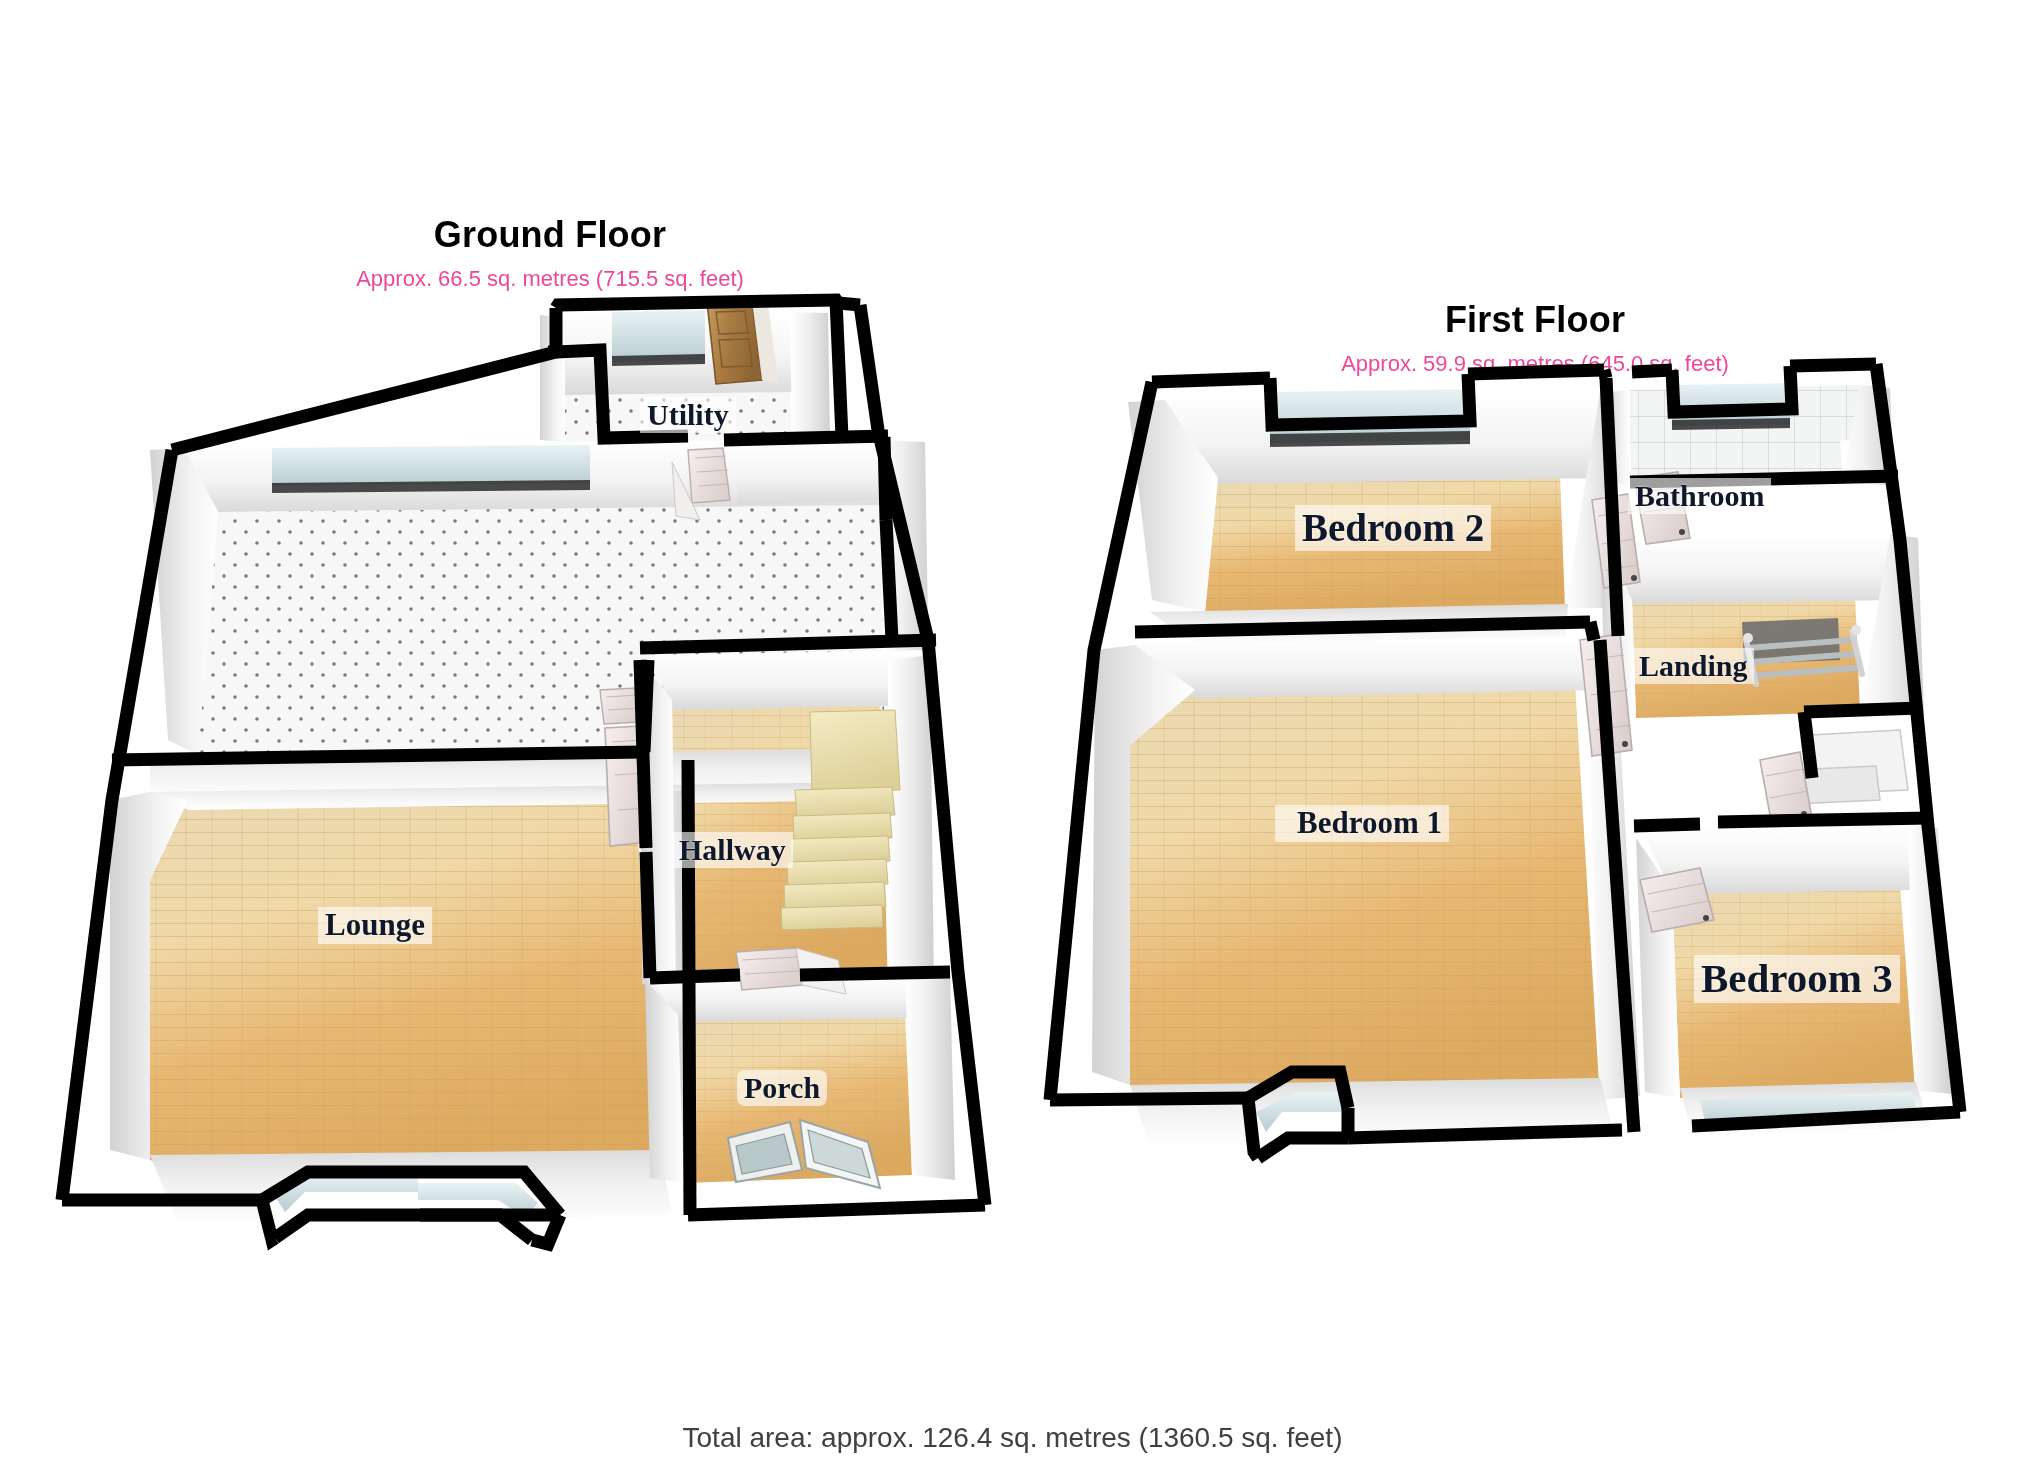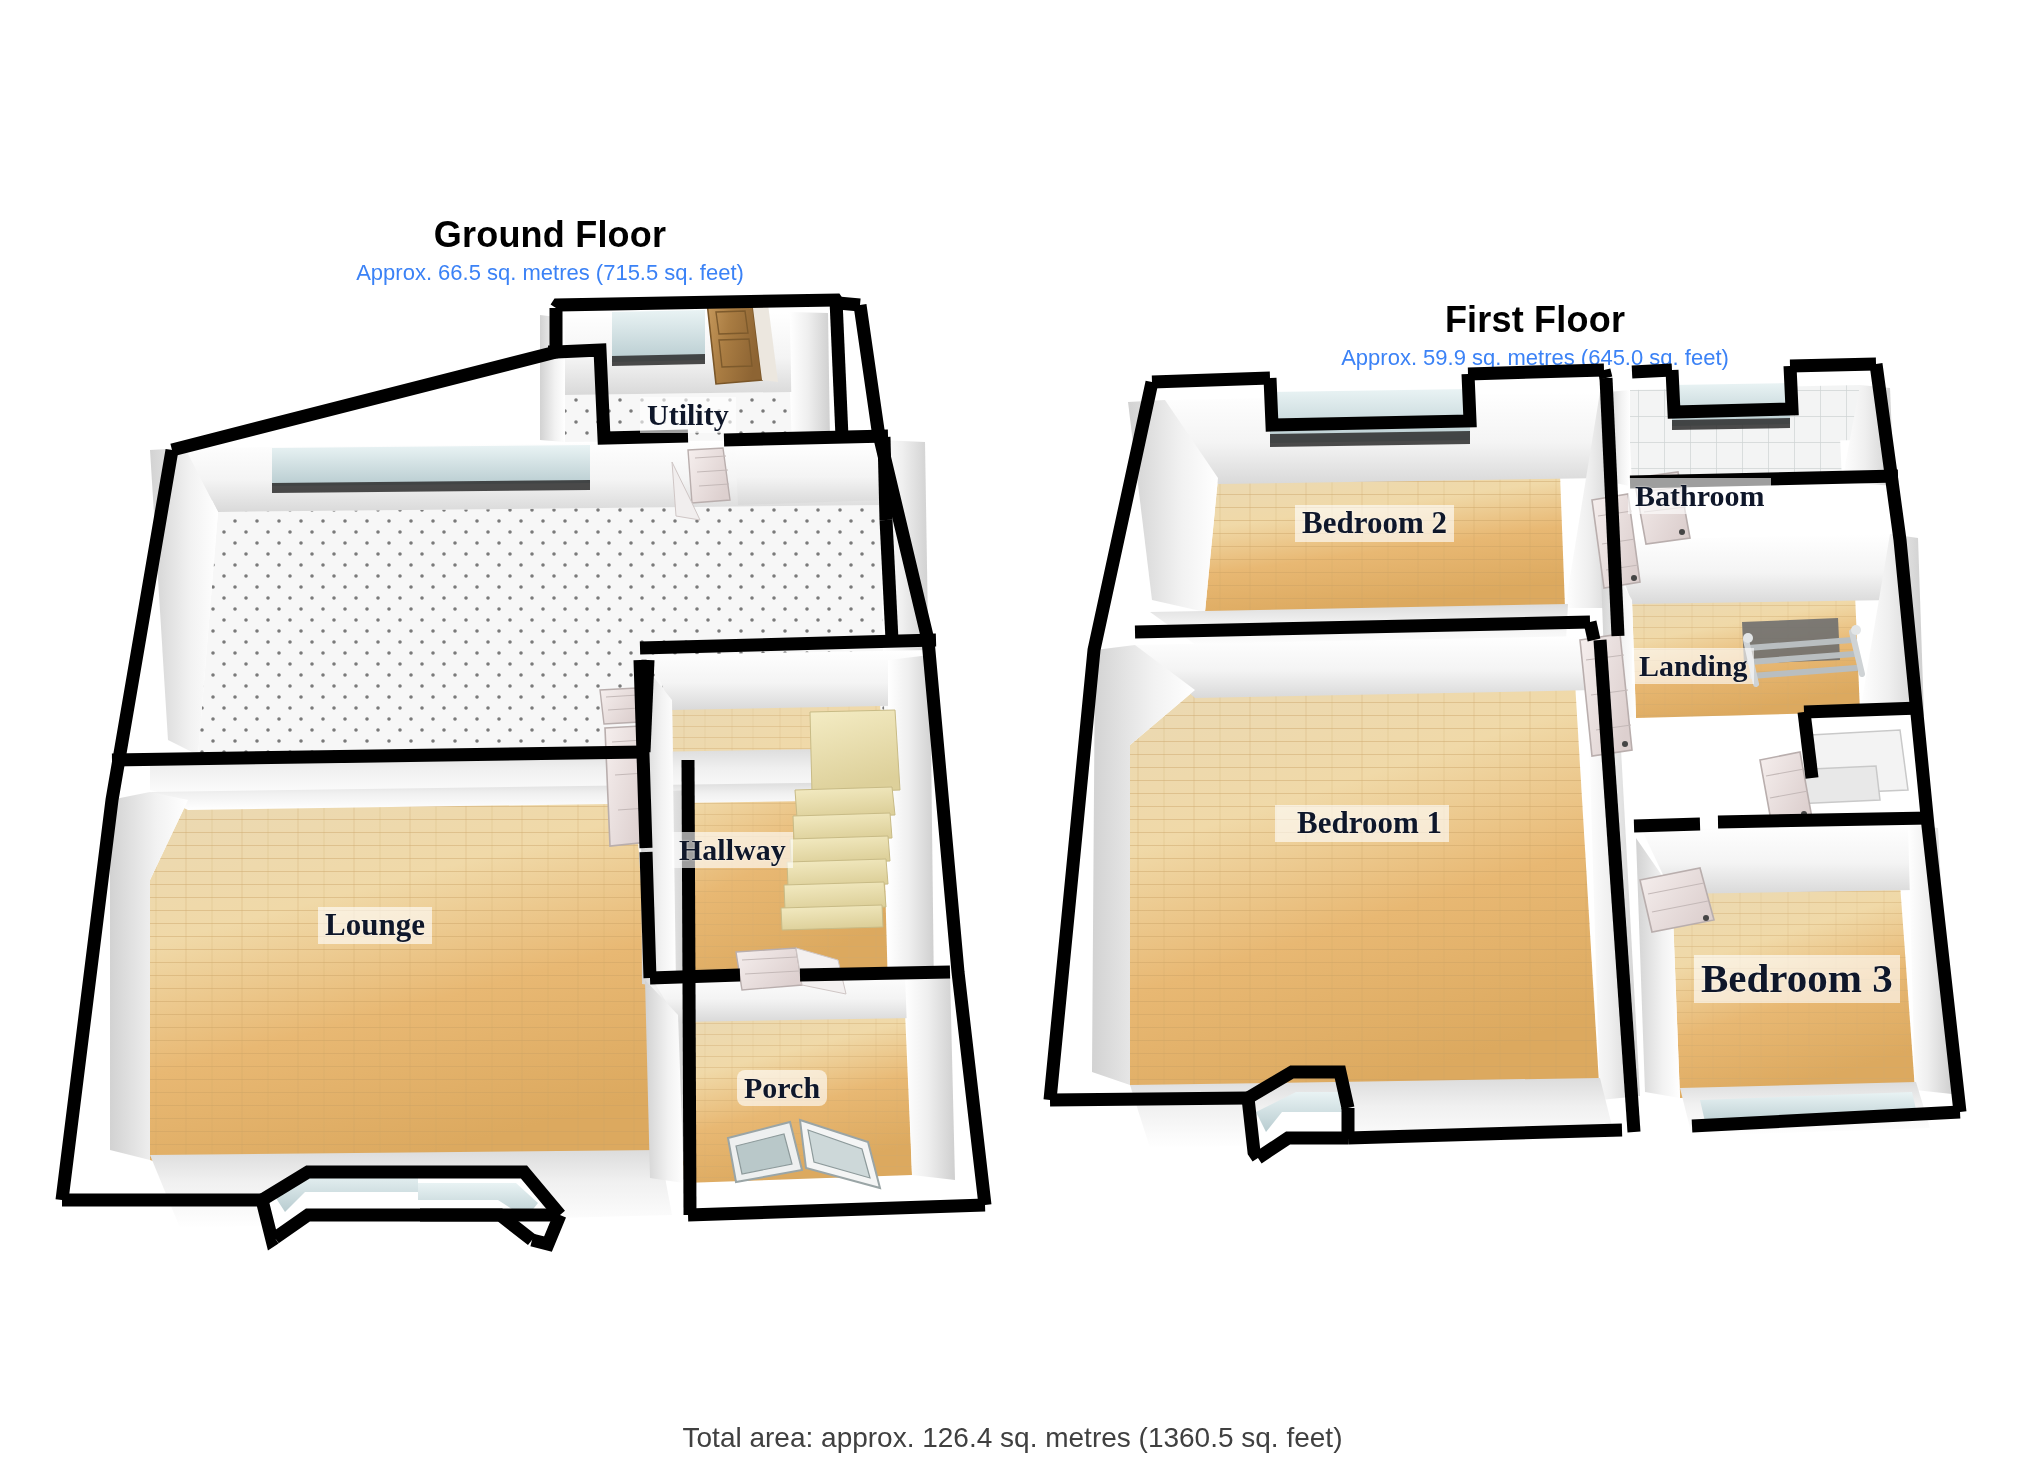--- a/index.html
+++ b/index.html
@@ -23,22 +23,22 @@
     font-size: 36px;
     font-weight: bold;
     color: #000;
     letter-spacing: 0.2px;
     line-height: 1.1;
     white-space: nowrap;
   }
   .floor-sub {
     font-size: 22px;
     font-weight: normal;
-    color: #3b82f6;
-    margin-top: 5px;
+    color: #ec4899;
+    margin-top: 11px;
     white-space: nowrap;
   }
 
   #gf-title-block { left: 290px; top: 215px; width: 520px; }
   #ff-title-block { left: 1275px; top: 300px; width: 520px; }
 
   
   #total-area {
     position: absolute;
     left: 0; right: 0;
@@ -511,21 +511,21 @@
 
   <div class="room-label" style="left:640px; top:397px; font-size:30px;">Utility</div>
 
 
   <div class="room-label" style="left:318px; top:907px; font-size:31px;">Lounge</div>
 
   <div class="room-label" style="left:672px; top:832px; font-size:30px;">Hallway</div>
 
   <div class="room-label" style="left:737px; top:1070px; font-size:30px;border-radius:8px;">Porch</div>
 
-  <div class="room-label" style="left:1295px; top:505px; font-size:31px;">Bedroom 2</div>
+  <div class="room-label" style="left:1295px; top:505px; font-size:39px;">Bedroom 2</div>
 
   <div class="room-label" style="left:1628px; top:478px; font-size:30px;">Bathroom</div>
 
   <div class="room-label" style="left:1632px; top:648px; font-size:30px;">Landing</div>
 
   <div class="room-label" style="left:1275px; top:805px; font-size:31px;padding-left:22px;">Bedroom 1</div>
 
   <div class="room-label" style="left:1663px; top:955px; font-size:41px;margin-left:31px;">Bedroom 3</div>
 
   <div id="total-area">Total area: approx. 126.4 sq. metres (1360.5 sq. feet)</div>

